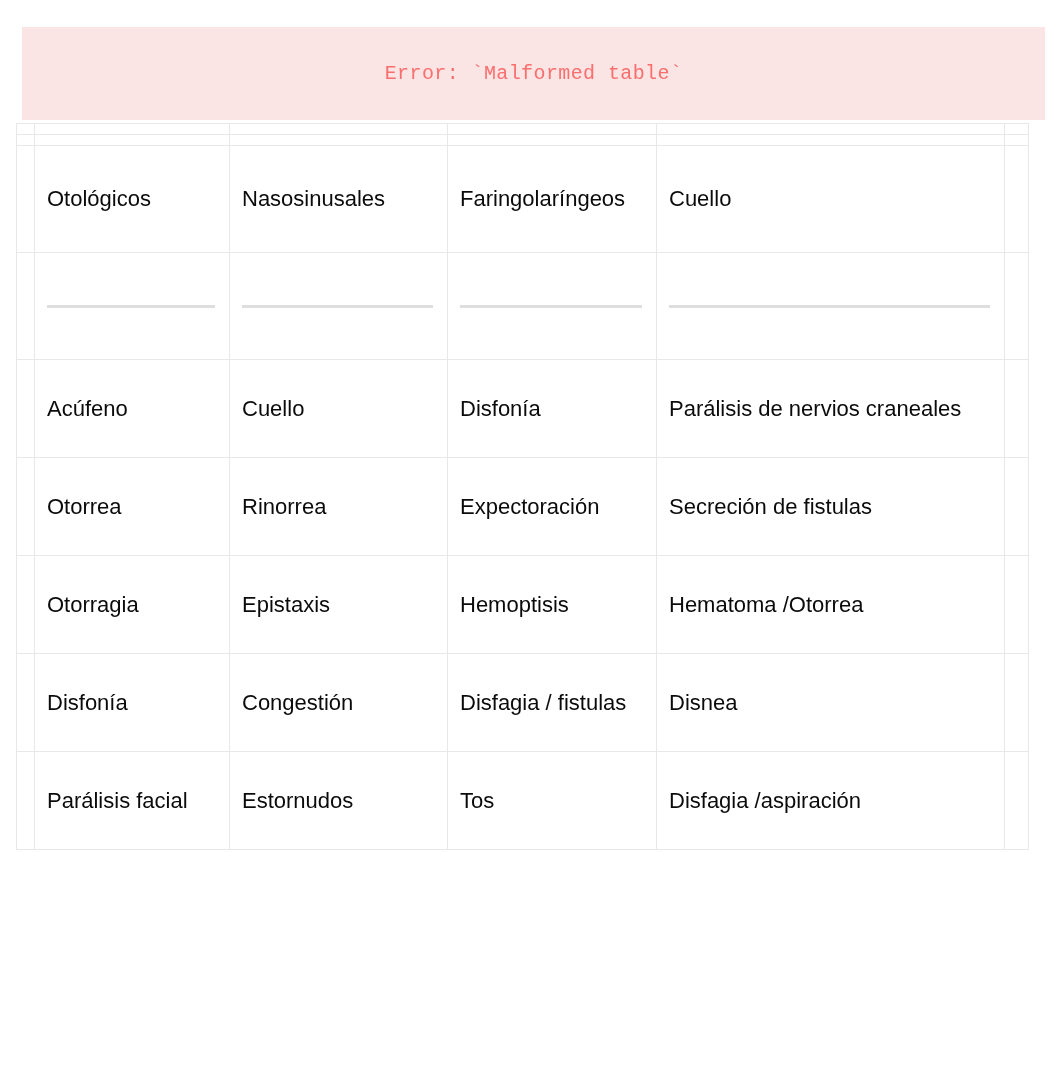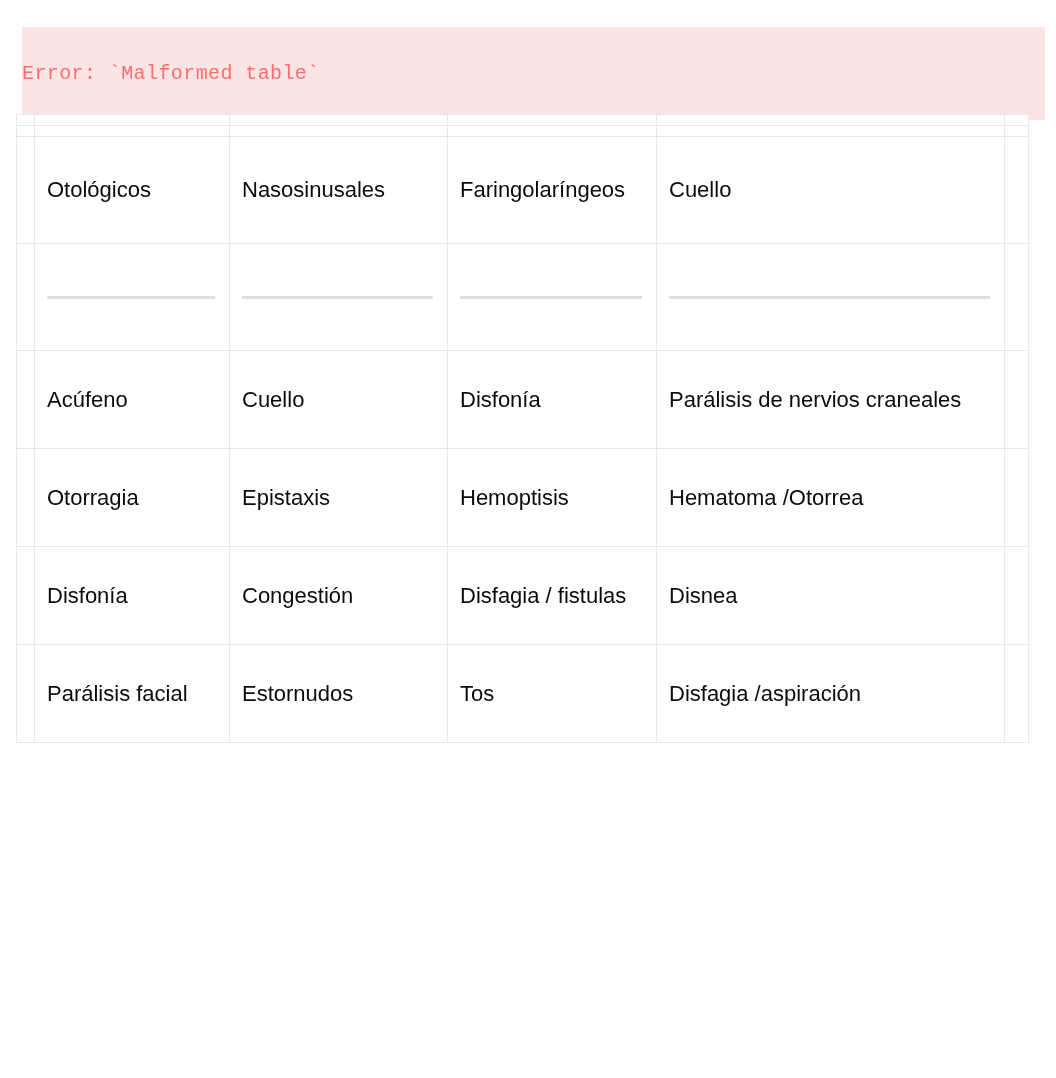--- a/index.html
+++ b/index.html
@@ -24,36 +24,36 @@
   
   .error-banner {
     position: absolute;
     left: 22px;
     top: 27px;
     width: 1023px;
     height: 93px;
     background: #fbe4e4;
     display: flex;
     align-items: center;
-    justify-content: flex-start;
+    justify-content: center;
     box-sizing: border-box;
   }
   .error-banner-text {
     font-family: "Liberation Mono", "DejaVu Sans Mono", monospace;
     font-size: 20px;
     color: #fa6e6e;
     letter-spacing: 0.4px;
     white-space: pre;
   }
 
   
   .table-wrap {
     position: absolute;
     left: 16px;
-    top: 114px;
+    top: 123px;
     width: 1012px;
   }
   table.mdtable {
     border-collapse: collapse;
     table-layout: fixed;
     width: 1012px;
     background: #ffffff;
   }
   table.mdtable td {
     border: 1px solid #e8e8e8;
@@ -180,20 +180,36 @@
           <td>
               <span class="cell-text">Disfonía</span>
             </td>
           <td>
               <span class="cell-text">Parálisis de nervios craneales</span>
             </td>
           <td class="tail-cell"></td>
         </tr>
 
 
+        <tr class="body-row">
+          <td class="gutter-cell"></td>
+          <td>
+              <span class="cell-text">Otorrea</span>
+            </td>
+          <td>
+              <span class="cell-text">Rinorrea</span>
+            </td>
+          <td>
+              <span class="cell-text">Expectoración</span>
+            </td>
+          <td>
+              <span class="cell-text">Secreción de fistulas</span>
+            </td>
+          <td class="tail-cell"></td>
+        </tr>
 
         <tr class="body-row">
           <td class="gutter-cell"></td>
           <td>
               <span class="cell-text">Otorragia</span>
             </td>
           <td>
               <span class="cell-text">Epistaxis</span>
             </td>
           <td>

